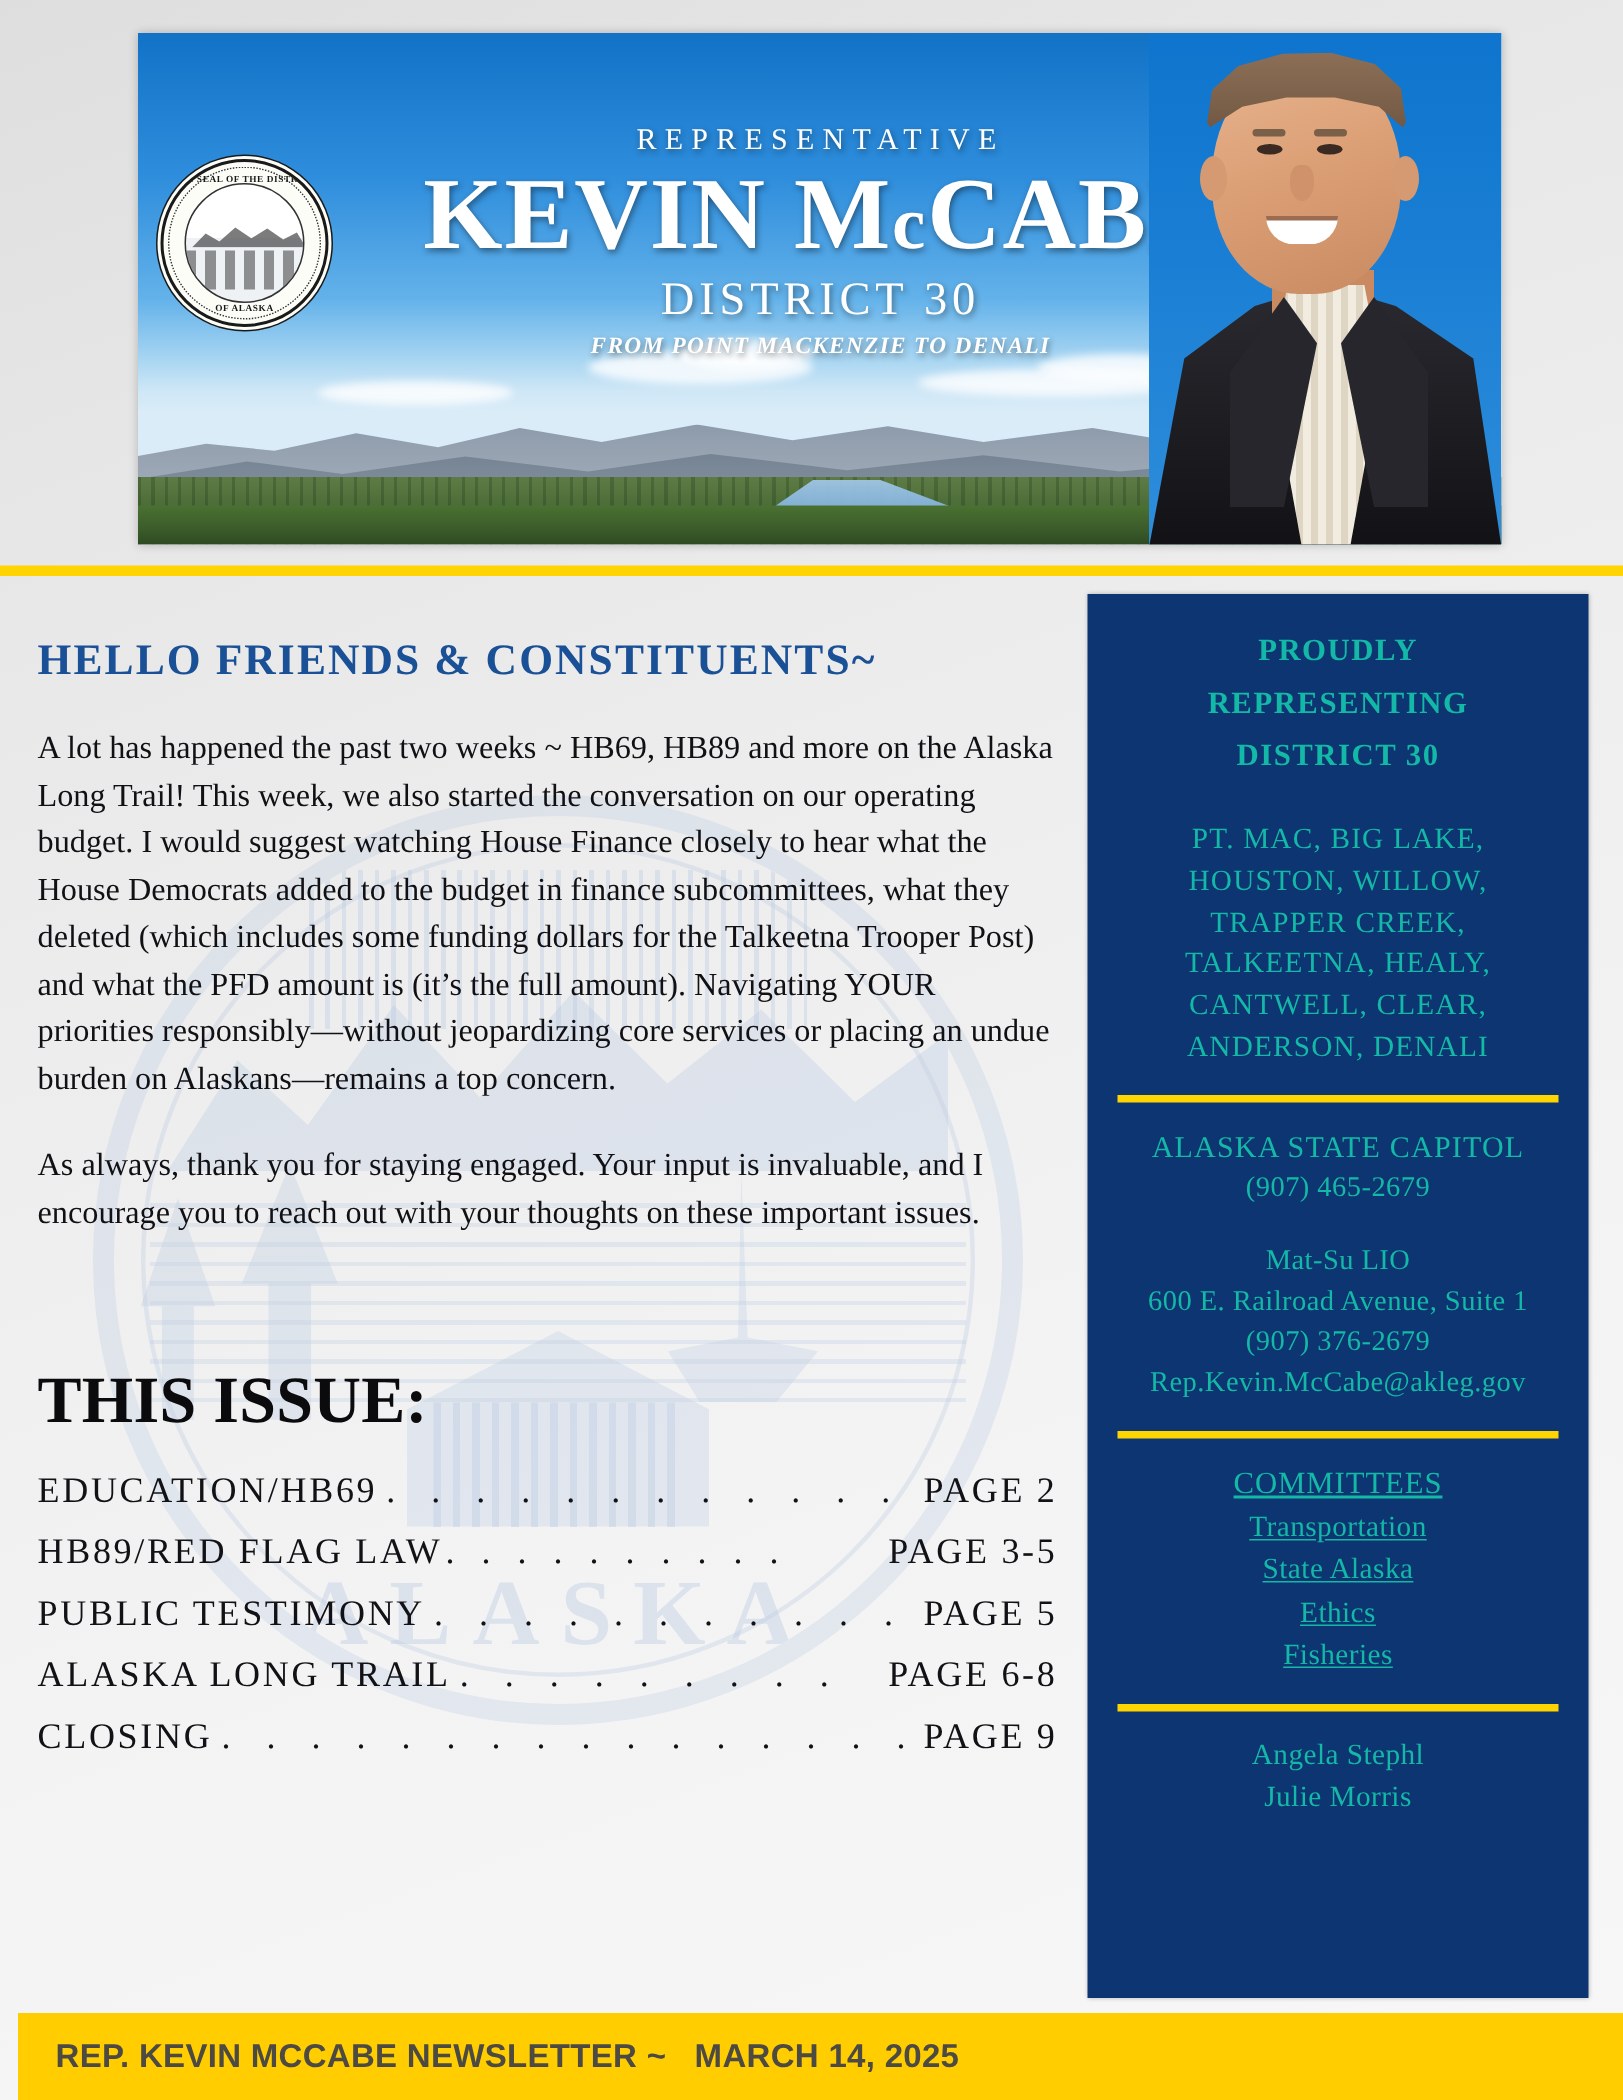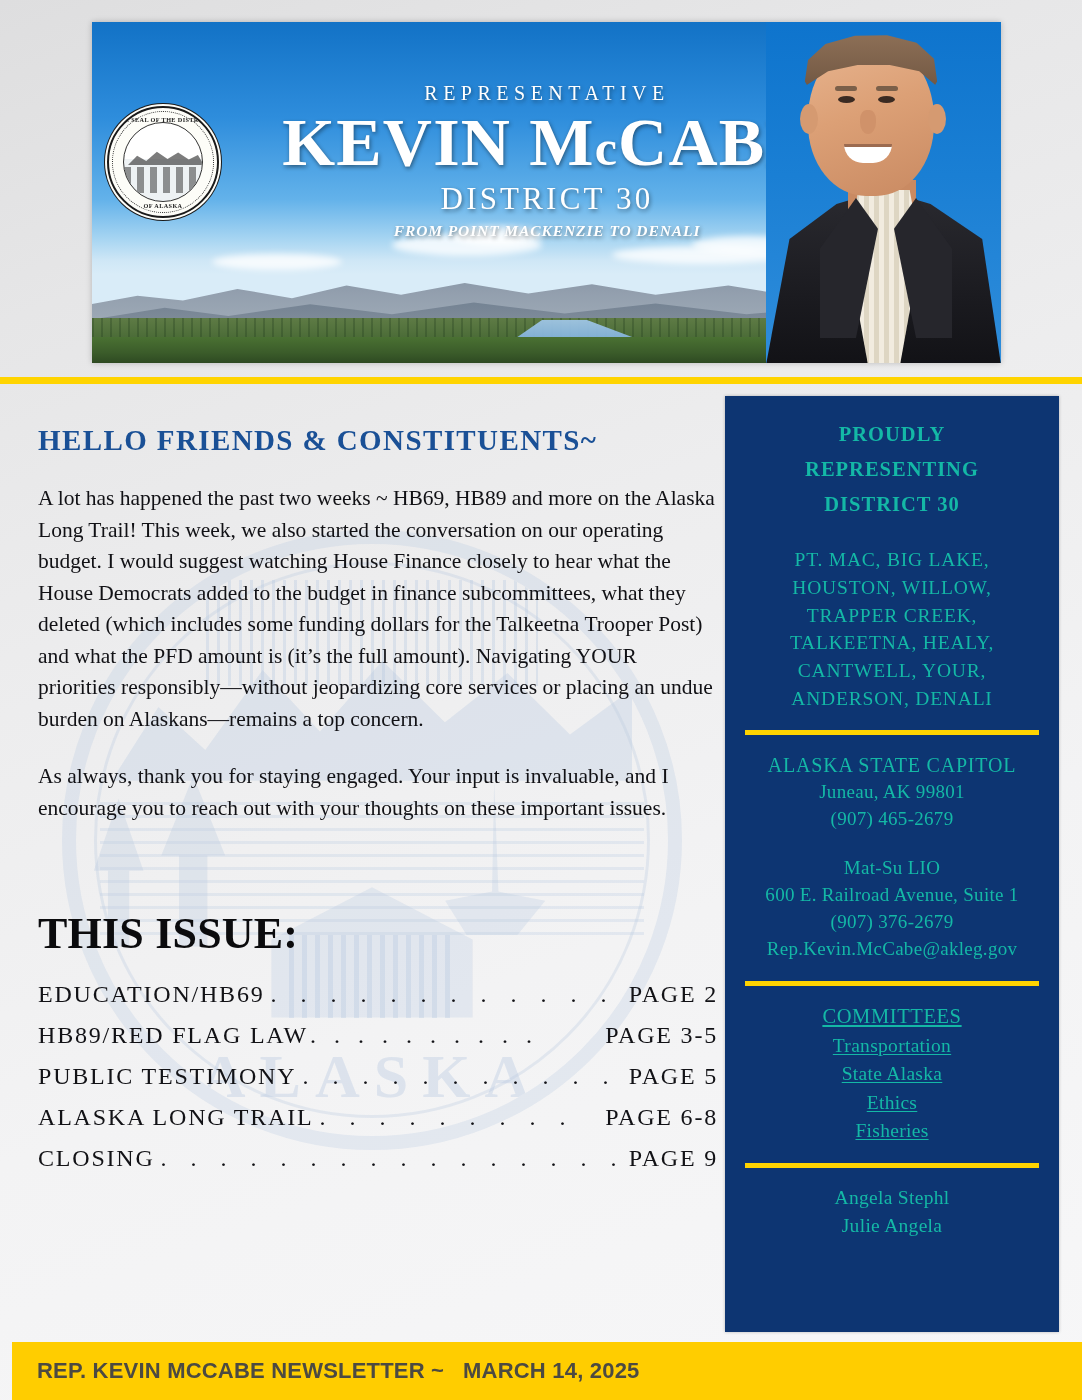--- a/index.html
+++ b/index.html
@@ -353,21 +353,21 @@
     text-align: center;
     font-size: 62px;
     letter-spacing: 14px;
     color: rgba(176,196,222,.40);
     font-weight: 700;
   }
 
   
   .content {
     position: absolute;
-    left: 38px; top: 424px;
+    left: 25px; top: 424px;
     width: 680px;
   }
   .hello-head {
     font-size: 29px;
     font-weight: 700;
     letter-spacing: 1.4px;
     color: #1a5096;
     line-height: 1.15;
     margin-bottom: 26px;
   }
@@ -600,47 +600,46 @@
   <div class="sidebar">
 
     <div class="sb-title">PROUDLY</div>
     <div class="sb-title">REPRESENTING</div>
     <div class="sb-title">DISTRICT 30</div>
 
     <div class="sb-cities">PT. MAC, BIG LAKE,</div>
     <div class="sb-cities" style="margin-top:0">HOUSTON, WILLOW,</div>
     <div class="sb-cities" style="margin-top:0">TRAPPER CREEK,</div>
     <div class="sb-cities" style="margin-top:0">TALKEETNA, HEALY,</div>
-    <div class="sb-cities" style="margin-top:0">CANTWELL, YOUR,</div>
+    <div class="sb-cities" style="margin-top:0">CANTWELL, CLEAR,</div>
     <div class="sb-cities" style="margin-top:0">ANDERSON, DENALI</div>
 
     <div class="sb-divider"></div>
 
     <div class="sb-addr-title">ALASKA STATE CAPITOL</div>
-    <div class="sb-line">Juneau, AK 99801</div>
     <div class="sb-line">(907) 465-2679</div>
 
     <div class="sb-gap"></div>
 
     <div class="sb-line">Mat-Su LIO</div>
     <div class="sb-line">600 E. Railroad Avenue, Suite 1</div>
     <div class="sb-line">(907) 376-2679</div>
     <div class="sb-line">Rep.Kevin.McCabe@akleg.gov</div>
 
     <div class="sb-divider"></div>
 
     <div class="sb-section-head">COMMITTEES</div>
     <div class="sb-ul">Transportation</div>
     <div class="sb-ul">State Alaska</div>
     <div class="sb-ul">Ethics </div>
     <div class="sb-ul">Fisheries</div>
 
     <div class="sb-divider"></div>
 
     <div class="sb-plain">Angela Stephl</div>
-    <div class="sb-plain">Julie Angela</div>
+    <div class="sb-plain">Julie Morris</div>
   </div>
 
   <div class="footer">
     <div class="footer-text">REP. KEVIN MCCABE NEWSLETTER ~   MARCH 14, 2025</div>
   </div>
 
 </div>
 
 </body></html>

